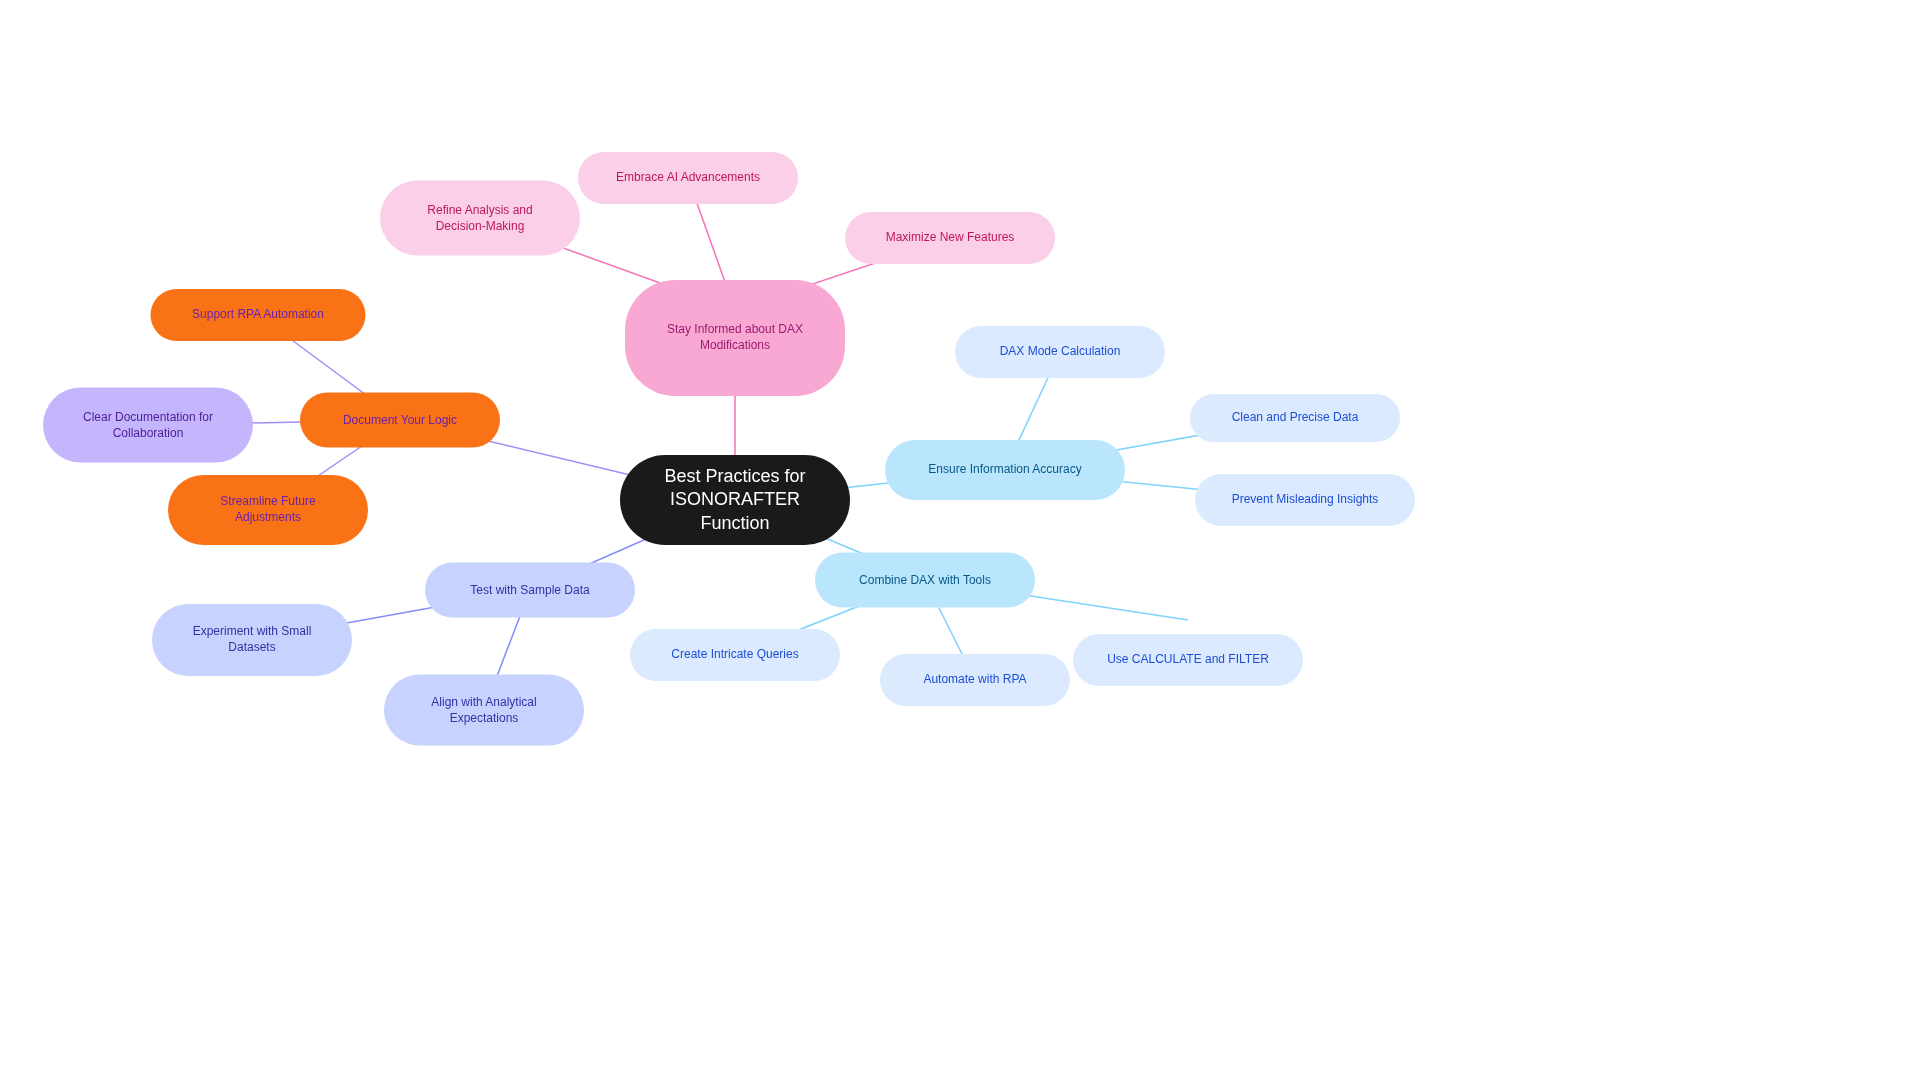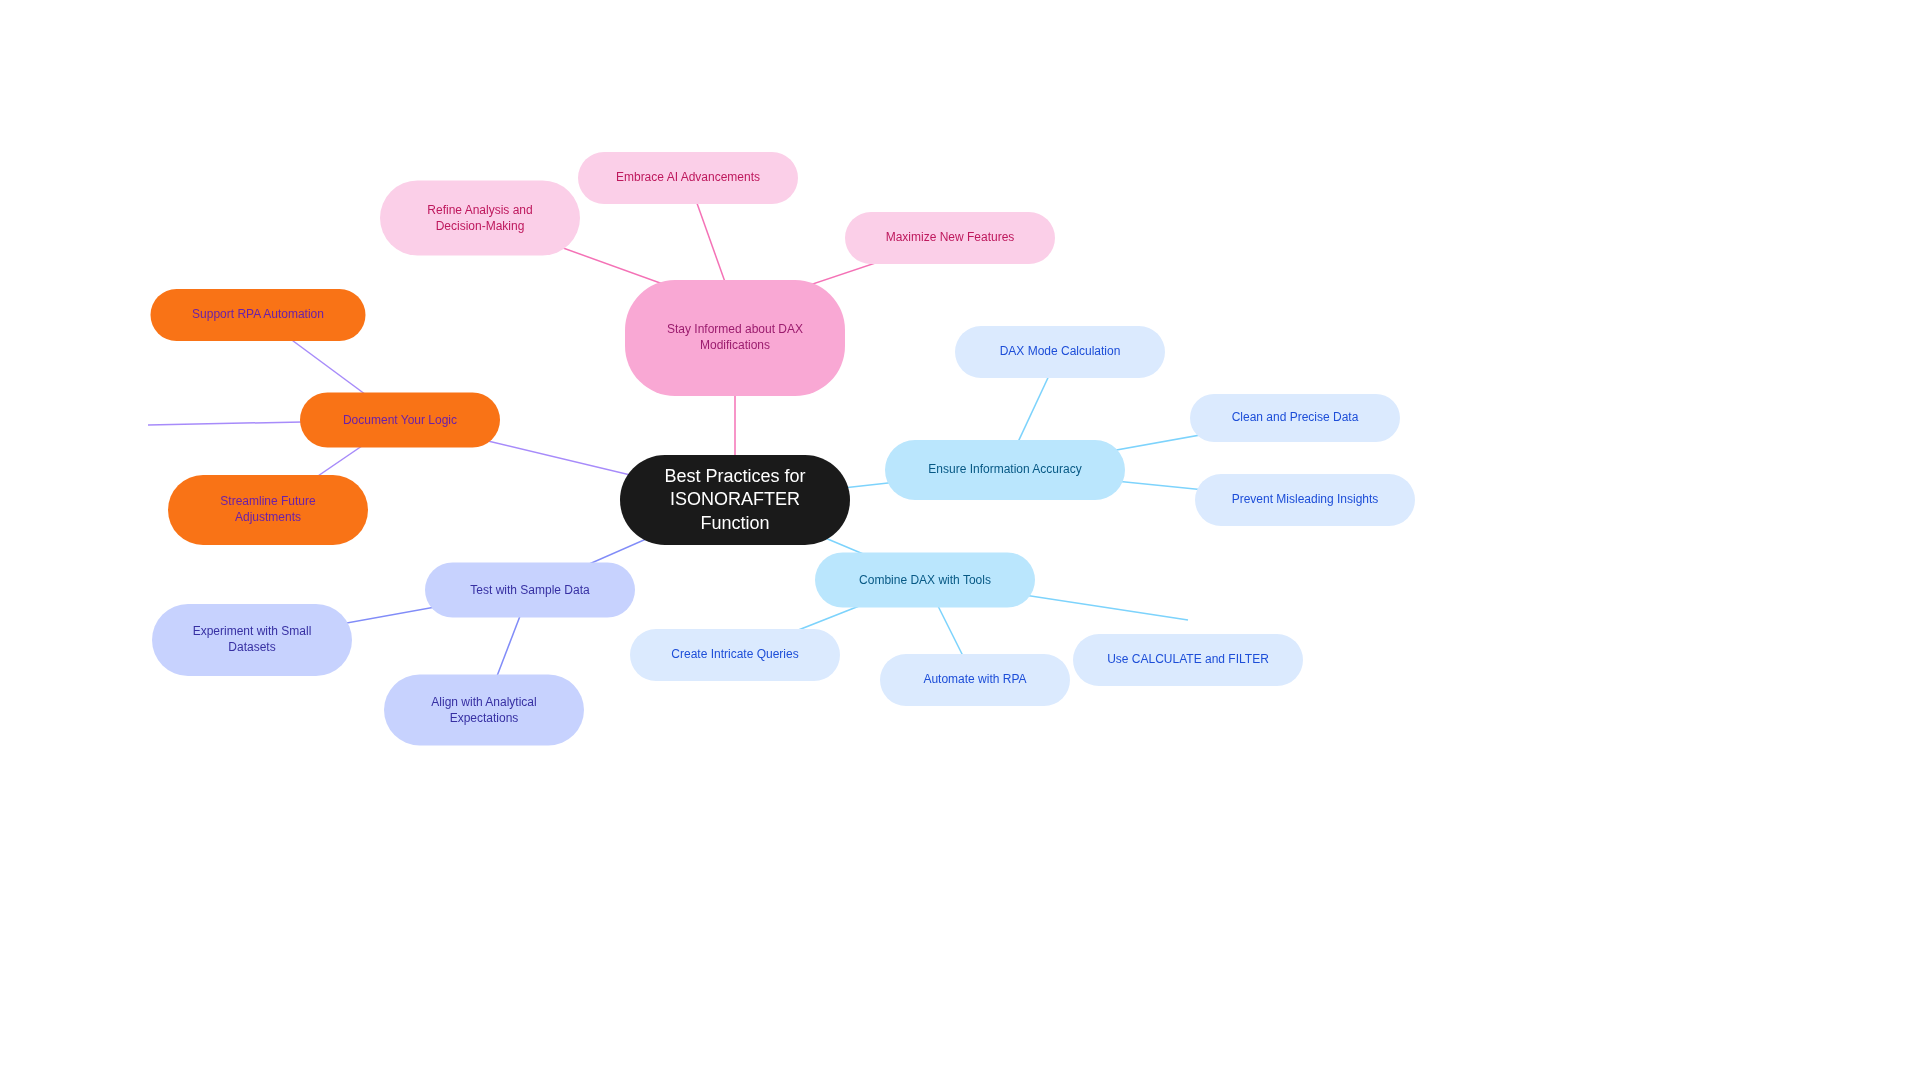--- a/index.html
+++ b/index.html
@@ -108,20 +108,22 @@
 <div class="node node-center" style="left: 735px; top: 500px; width: 230px; height: 90px; white-space: pre-line;">Best Practices for
 ISONORAFTER Function</div>
     <div class="node node-pink" style="left: 735px; top: 310px; width: 220px; height: 116px; white-space: pre-line; margin-top: 28px;">Stay Informed about DAX
 Modifications</div>
     <div class="node node-pink-light" style="left: 688px; top: 178px; width: 220px; height: 52px; white-space: pre-line;">Embrace AI Advancements</div>
     <div class="node node-pink-light" style="left: 950px; top: 238px; width: 210px; height: 52px; white-space: pre-line;">Maximize New Features</div>
     <div class="node node-pink-light" style="left: 480px; top: 218px; width: 200px; height: 75px; white-space: pre-line;">Refine Analysis and
 Decision-Making</div>
     <div class="node node-purple" style="left: 400px; top: 420px; width: 200px; height: 55px; white-space: pre-line;">Document Your Logic</div>
     <div class="node node-purple" style="left: 258px; top: 315px; width: 215px; height: 52px; white-space: pre-line;">Support RPA Automation</div>
+    <div class="node node-lavender" style="left: 148px; top: 425px; width: 210px; height: 75px; white-space: pre-line;">Clear Documentation for
+Collaboration</div>
     <div class="node node-purple" style="left: 268px; top: 510px; width: 200px; height: 70px; white-space: pre-line;">Streamline Future
 Adjustments</div>
     <div class="node node-indigo" style="left: 530px; top: 590px; width: 210px; height: 55px; white-space: pre-line;">Test with Sample Data</div>
     <div class="node node-indigo" style="left: 252px; top: 640px; width: 200px; height: 72px; white-space: pre-line;">Experiment with Small
 Datasets</div>
     <div class="node node-indigo" style="left: 484px; top: 710px; width: 200px; height: 71px; white-space: pre-line;">Align with Analytical
 Expectations</div>
     <div class="node node-blue" style="left: 1005px; top: 470px; width: 240px; height: 60px; white-space: pre-line;">Ensure Information Accuracy</div>
     <div class="node node-blue-light" style="left: 1060px; top: 352px; width: 210px; height: 52px; white-space: pre-line;">DAX Mode Calculation</div>
     <div class="node node-blue-light" style="left: 1295px; top: 418px; width: 210px; height: 48px; white-space: pre-line;">Clean and Precise Data</div>

